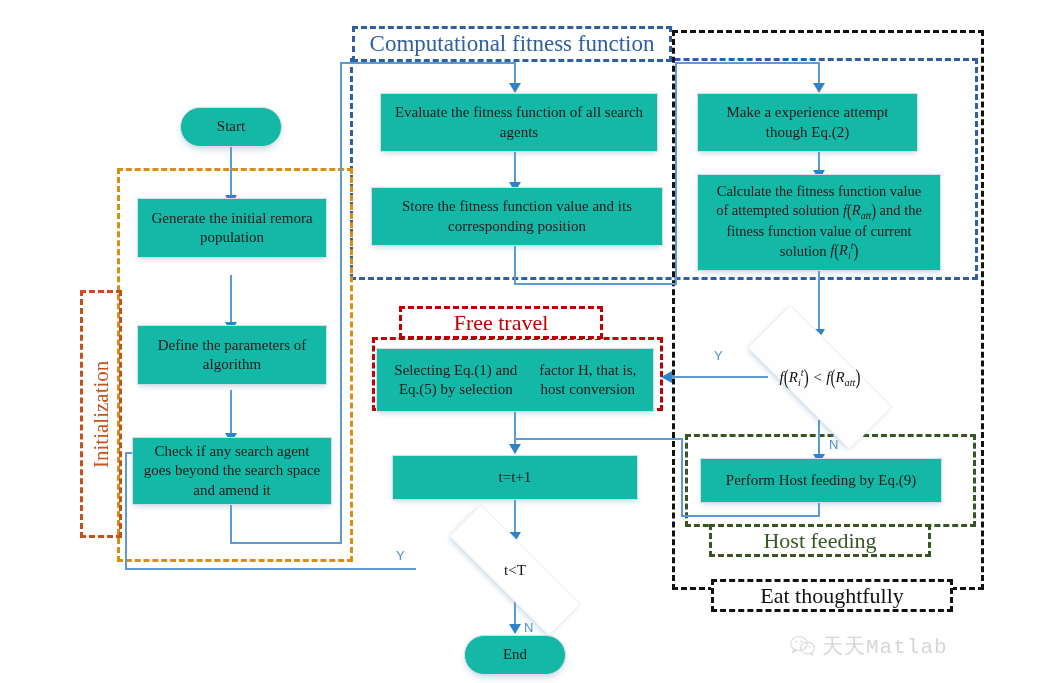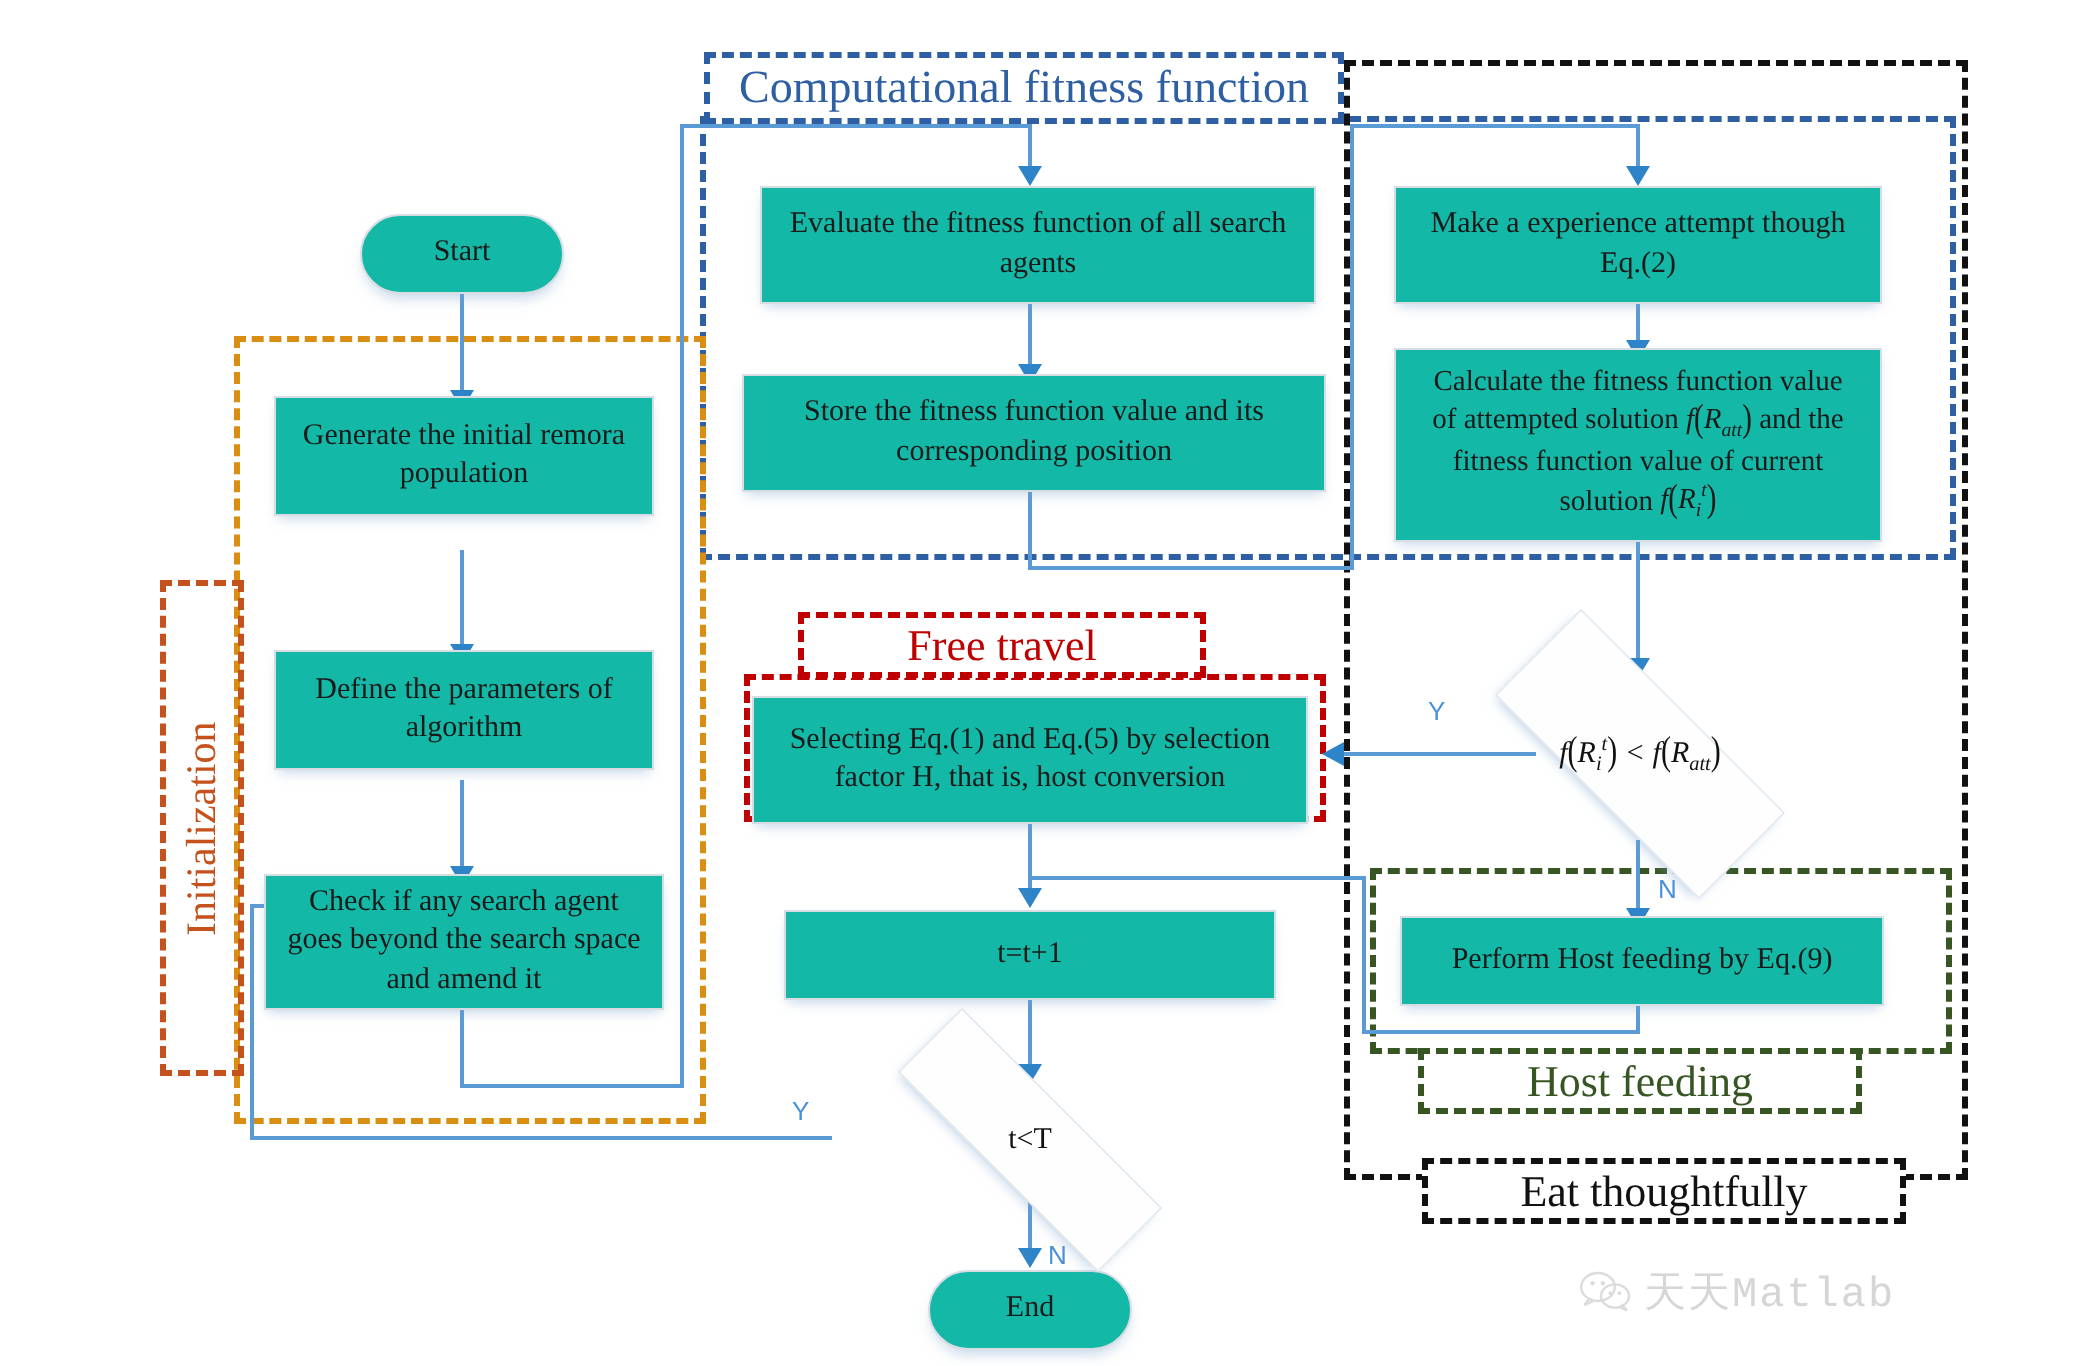--- a/index.html
+++ b/index.html
@@ -210,39 +210,39 @@
   </div>
 
   <div class="node" style="left:380px;top:93px;width:278px;height:59px;">
     <span>Evaluate the fitness function of all search agents</span>
   </div>
 
   <div class="node" style="left:371px;top:187px;width:292px;height:59px;">
     <span>Store the fitness function value and its corresponding position</span>
   </div>
 
-  <div class="node" style="left:376px;top:348px;width:278px;height:64px;flex-direction:column;">
+  <div class="node" style="left:376px;top:348px;width:278px;height:64px;flex-direction:row;">
     <span>Selecting Eq.(1) and Eq.(5) by selection</span>
     <span>factor H, that is, host conversion</span>
   </div>
 
   <div class="node" style="left:392px;top:455px;width:246px;height:45px;">
     <span>t=t+1</span>
   </div>
 
   <div class="diamond" style="left:415px;top:538px;width:200px;height:64px;">
     <div class="dshape"></div>
     <div class="dtext">t&lt;T</div>
   </div>
 
   <div class="node terminator" style="left:464px;top:635px;width:102px;height:40px;">
     <span>End</span>
   </div>
 
-  <div class="node" style="left:697px;top:93px;width:244px;height:59px;">
+  <div class="node" style="left:697px;top:93px;width:221px;height:59px;">
     <span>Make a experience attempt though Eq.(2)</span>
   </div>
 
   <div class="node" style="left:697px;top:174px;width:244px;height:97px;flex-direction:column;font-size:14.5px;">
     <span>Calculate the fitness function value</span>
     <span>
       <span>of attempted solution </span><span class="mth">f<span class="par">(</span>R<span class="dn">att</span><span class="par">)</span></span><span> and the</span>
     </span>
     <span>fitness function value of current</span>
     <span>

